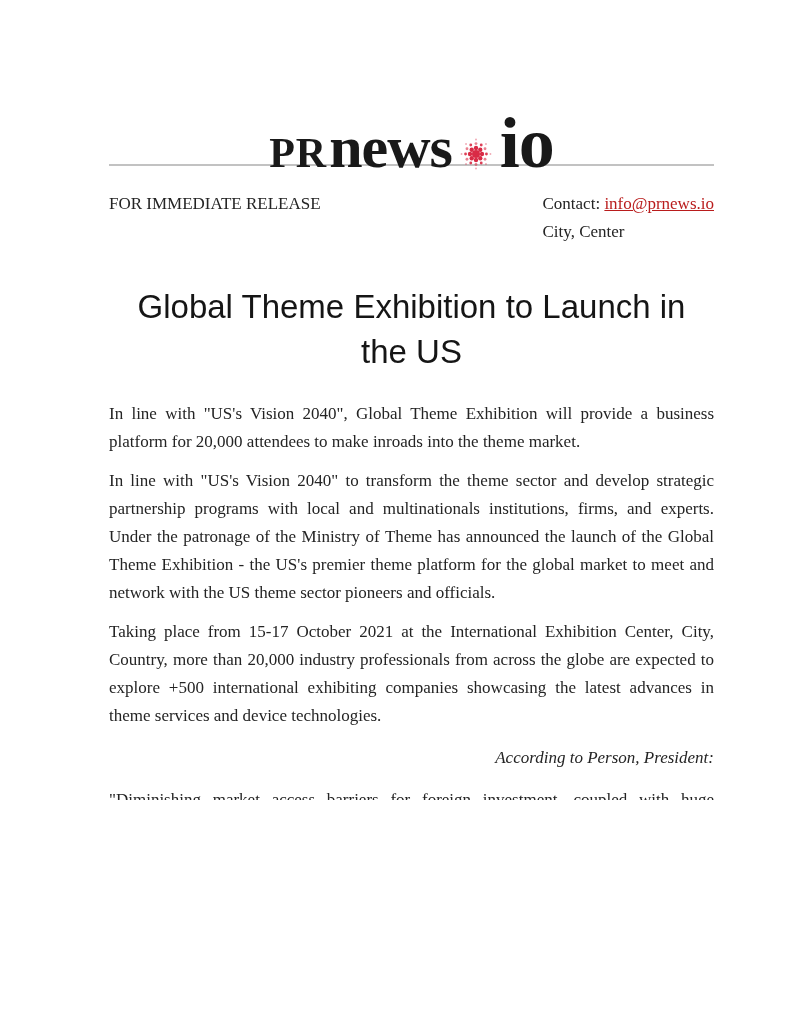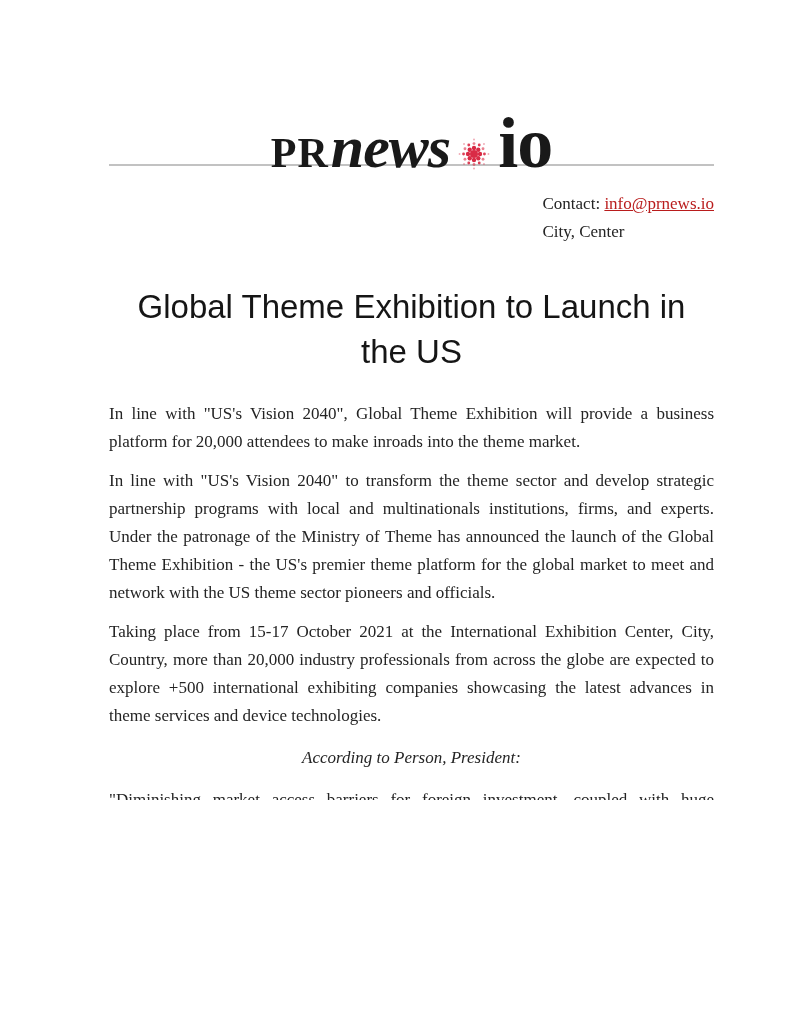--- a/index.html
+++ b/index.html
@@ -26,21 +26,20 @@
   }
   .logo-pr {
     font-family: "Liberation Serif", serif;
     font-weight: bold;
     font-size: 42px;
     letter-spacing: 1px;
   }
   .logo-news {
     font-family: "Liberation Serif", serif;
     font-weight: bold;
-    font-style: italic;
     font-size: 60px;
     letter-spacing: -1px;
     margin-left: 2px;
   }
   .logo-dots {
     width: 38px;
     height: 38px;
     margin: 0 5px;
     position: relative;
     top: 6px;
@@ -87,21 +86,21 @@
 
   
   .body-copy p {
     font-size: 17px;
     line-height: 28px;
     text-align: justify;
     margin: 0 0 11px 0;
   }
   .body-copy p.attribution {
     font-style: italic;
-    text-align: center;
+    text-align: right;
     margin-top: 14px;
     margin-bottom: 14px;
   }
 </style>
 </head>
 <body>
 
 <div class="page">
 
   <header>
@@ -145,20 +144,21 @@
           <circle cx="9.5" cy="9.5" r="1" fill-opacity="0.4"></circle>
         </g>
       </svg>
       <span class="logo-io">io</span>
     </div>
     <hr class="header-divider">
   </header>
 
   <section class="release-info">
     <div class="release-left">
+      <div>FOR IMMEDIATE RELEASE</div>
     </div>
     <div class="release-right">
       <div>
         <span>Contact:</span>
         <a href="#">info@prnews.io</a>
       </div>
       <div>City, Center</div>
     </div>
   </section>
 

